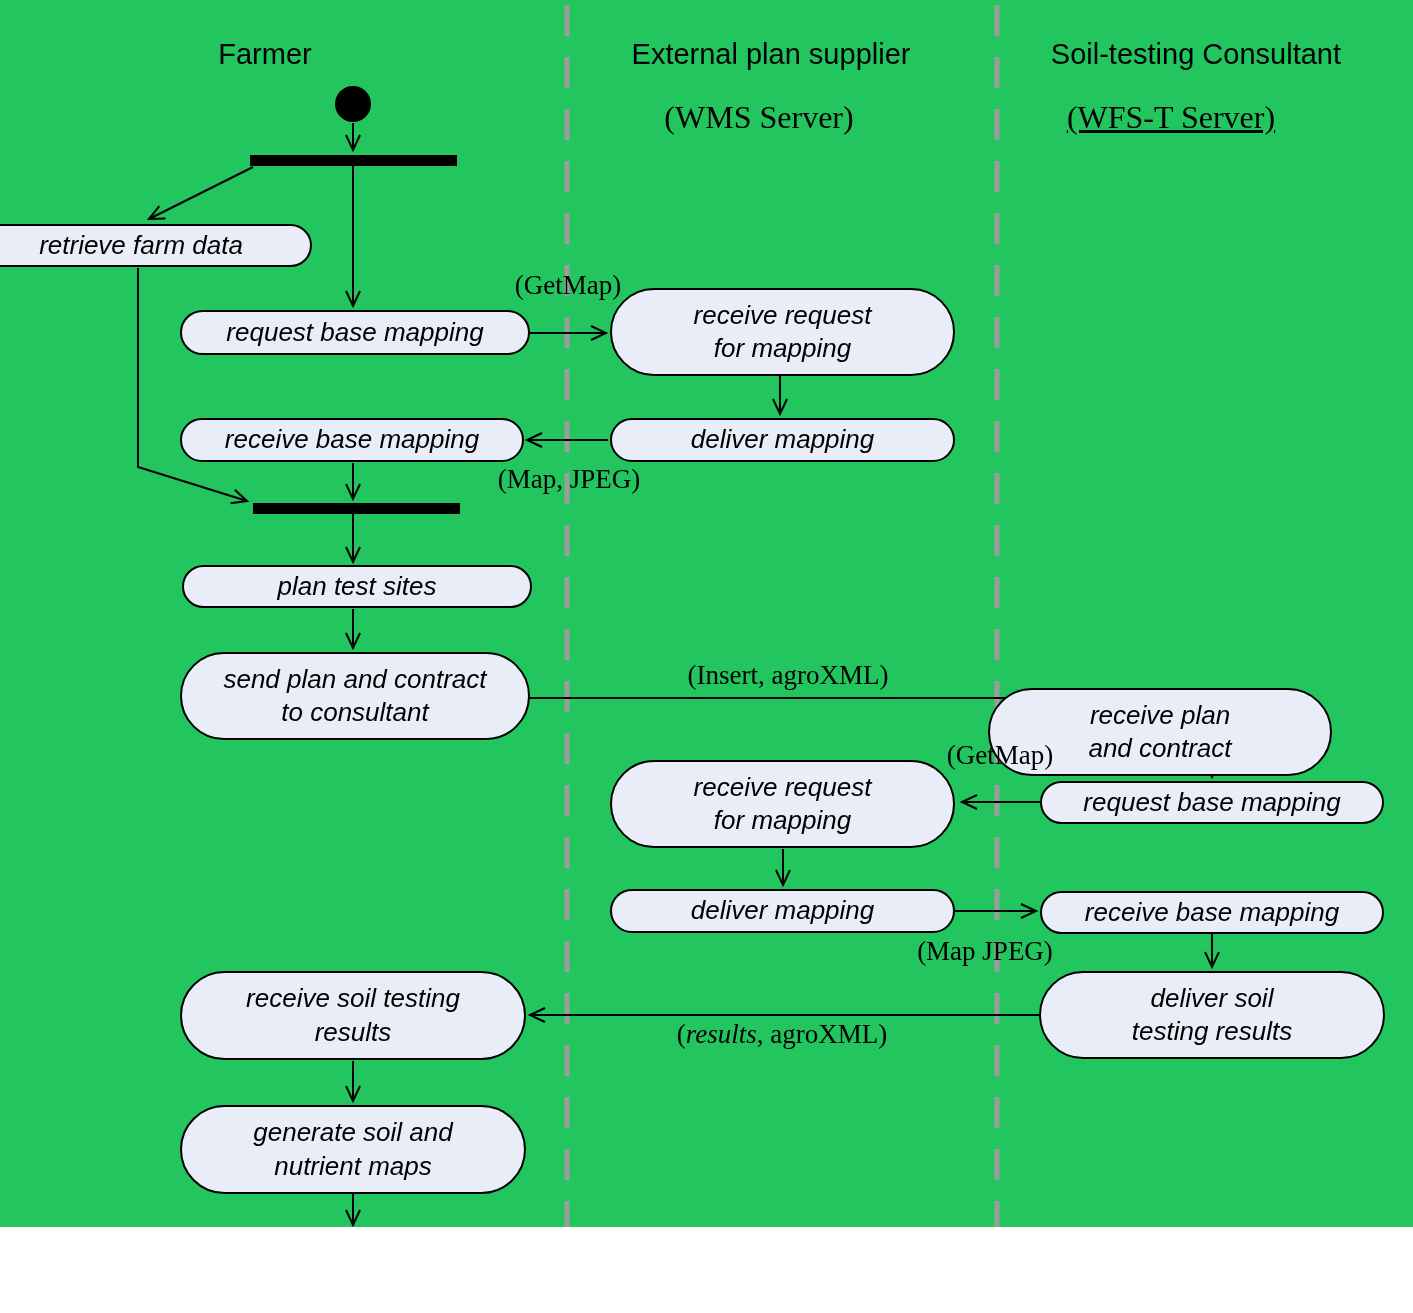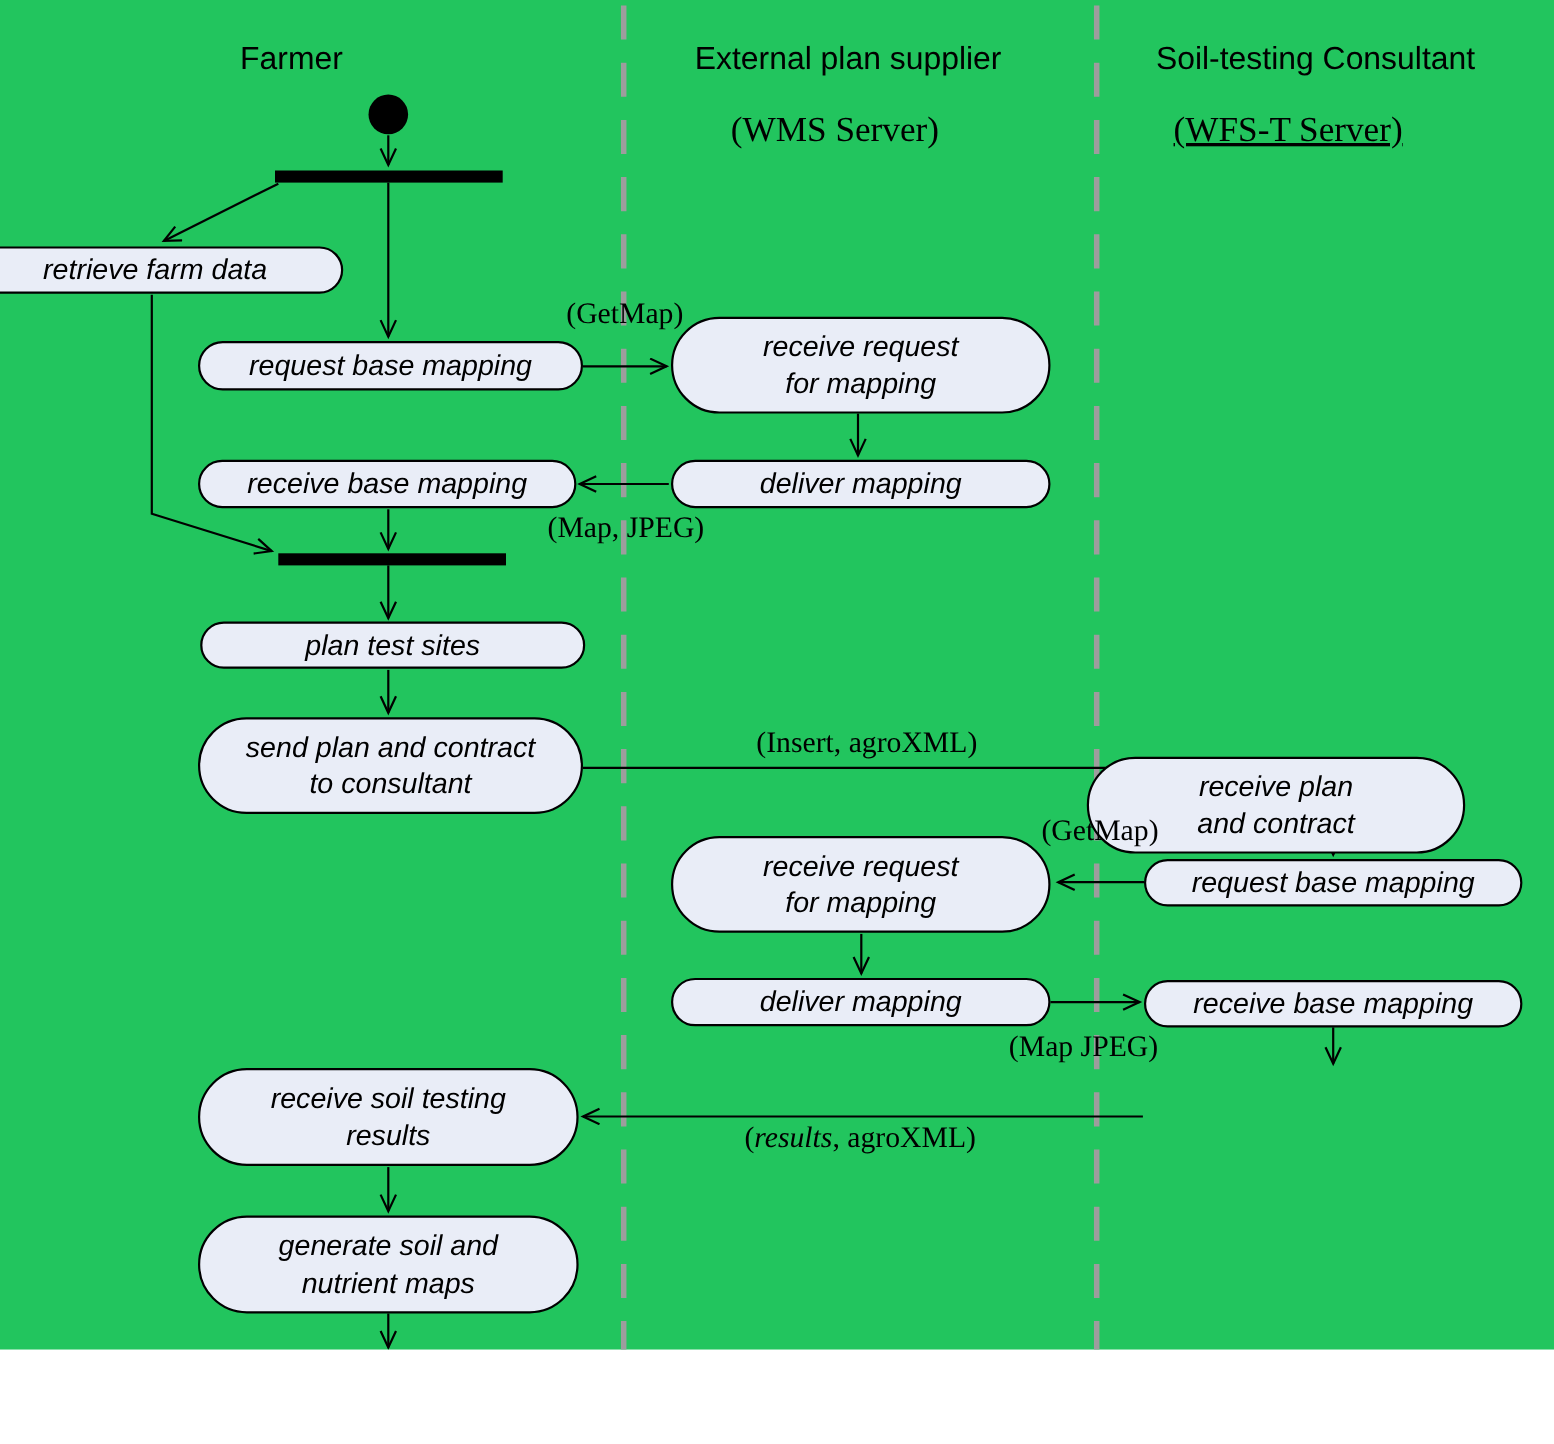--- a/index.html
+++ b/index.html
@@ -145,20 +145,24 @@
   <div class="node r2" style="left:988px;top:652px;width:344px;height:88px;margin-top:36px;">
     <span>receive plan
 and contract</span>
     </div>
   <div class="node r1" style="left:1040px;top:781px;width:344px;height:43px;">
     <span>request base mapping</span>
     </div>
   <div class="node r1" style="left:1040px;top:891px;width:344px;height:43px;">
     <span>receive base mapping</span>
     </div>
+  <div class="node r2" style="left:1039px;top:971px;width:346px;height:88px;">
+    <span>deliver soil
+testing results</span>
+    </div>
 
   <div class="edge-label" style="left:468px;top:270px;width:200px;">(GetMap)</div>
   <div class="edge-label" style="left:469px;top:464px;width:200px;">(Map, JPEG)</div>
   <div class="edge-label" style="left:638px;top:660px;width:300px;">(Insert, agroXML)</div>
   <div class="edge-label" style="left:900px;top:740px;width:200px;">(GetMap)</div>
   <div class="edge-label" style="left:885px;top:936px;width:200px;">(Map JPEG)</div>
   <div class="edge-label" style="left:632px;top:1019px;width:300px;"><span>(</span><span class="it">results</span><span>, agroXML)</span></div>
 
 </div>
 

